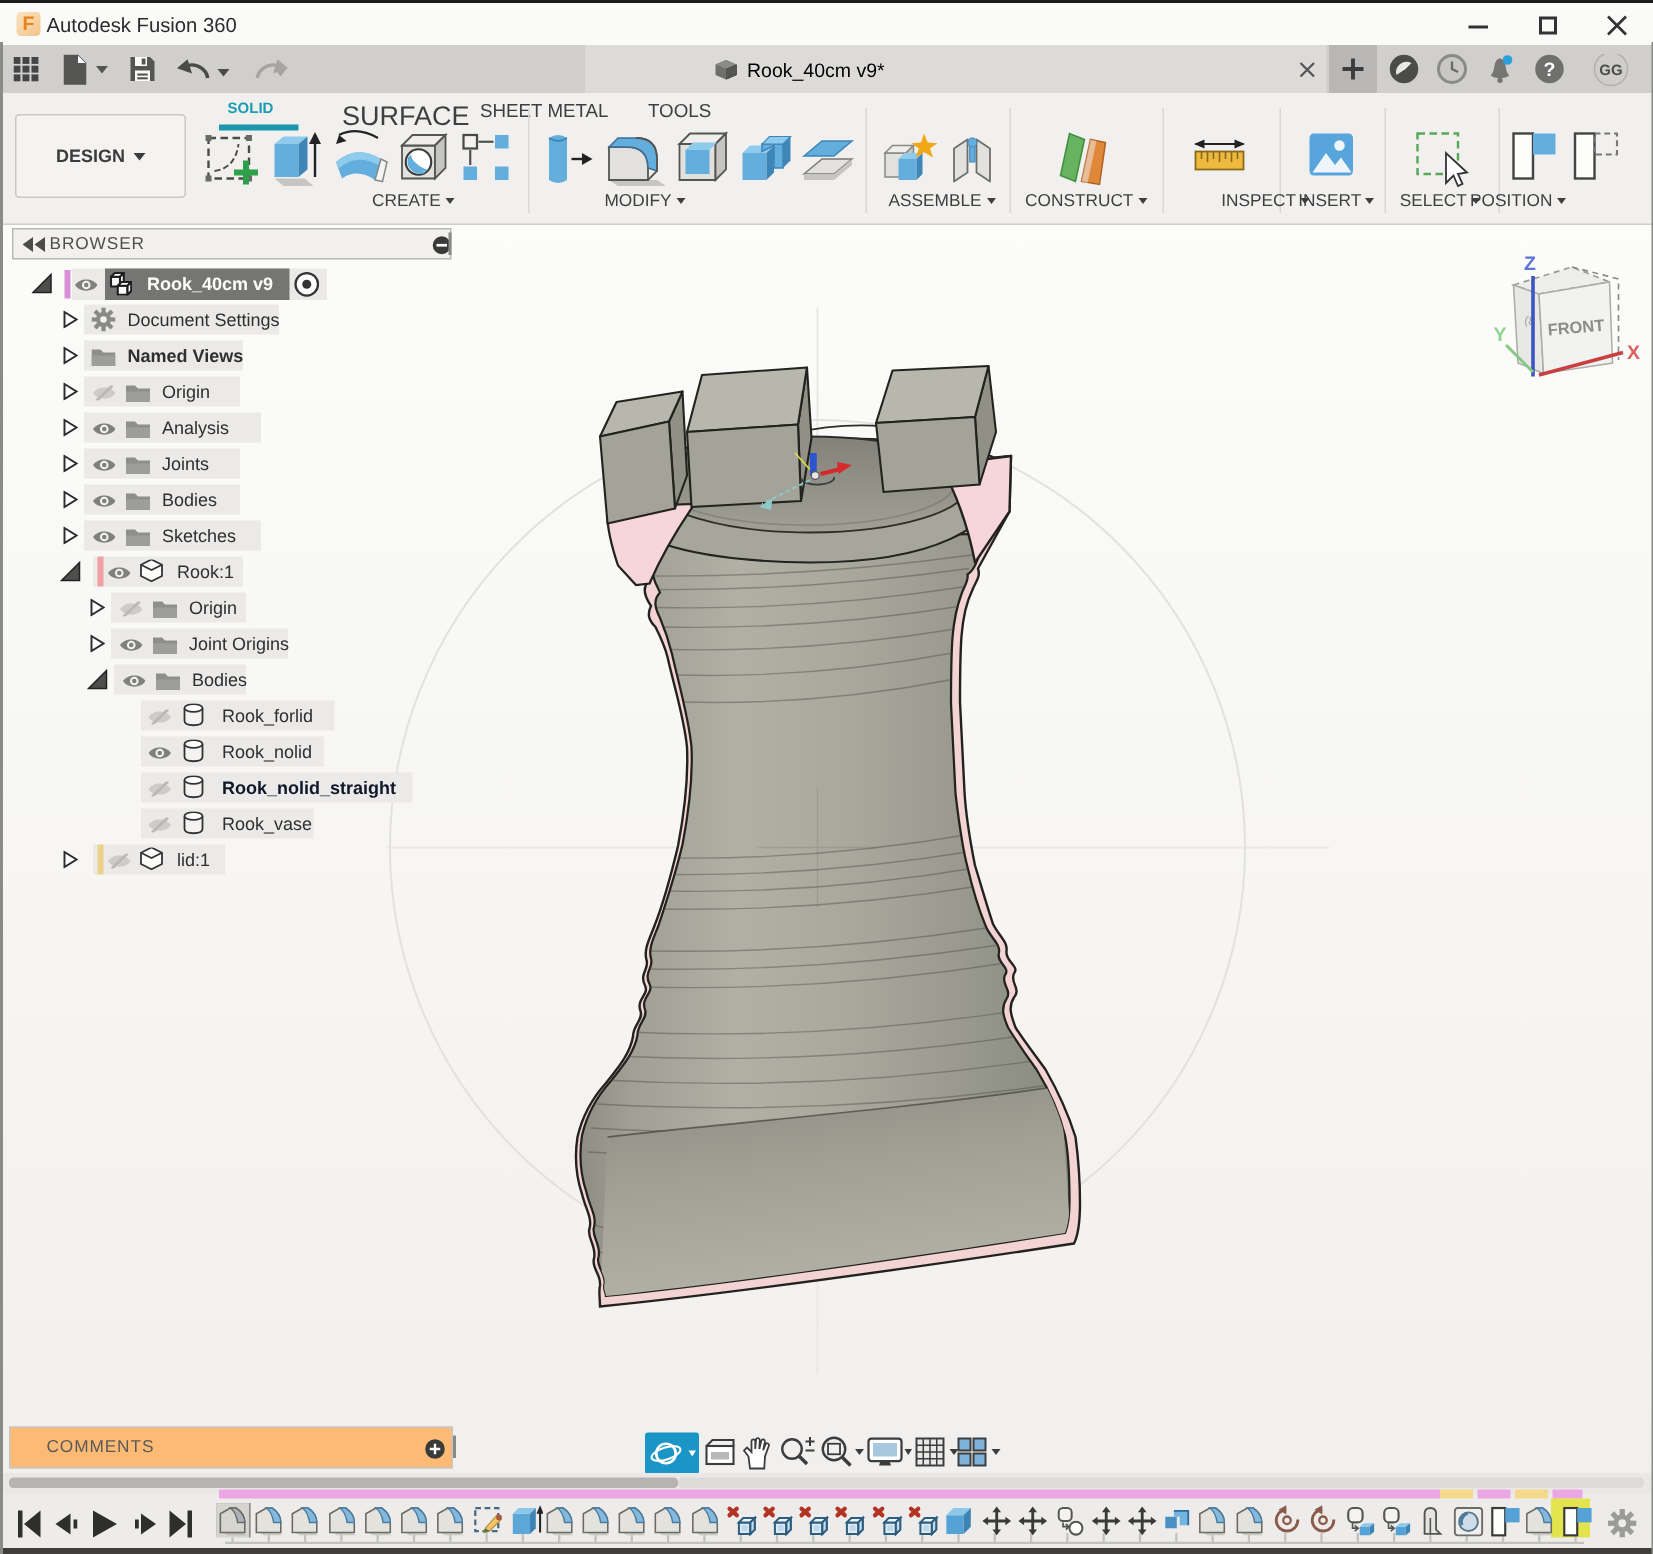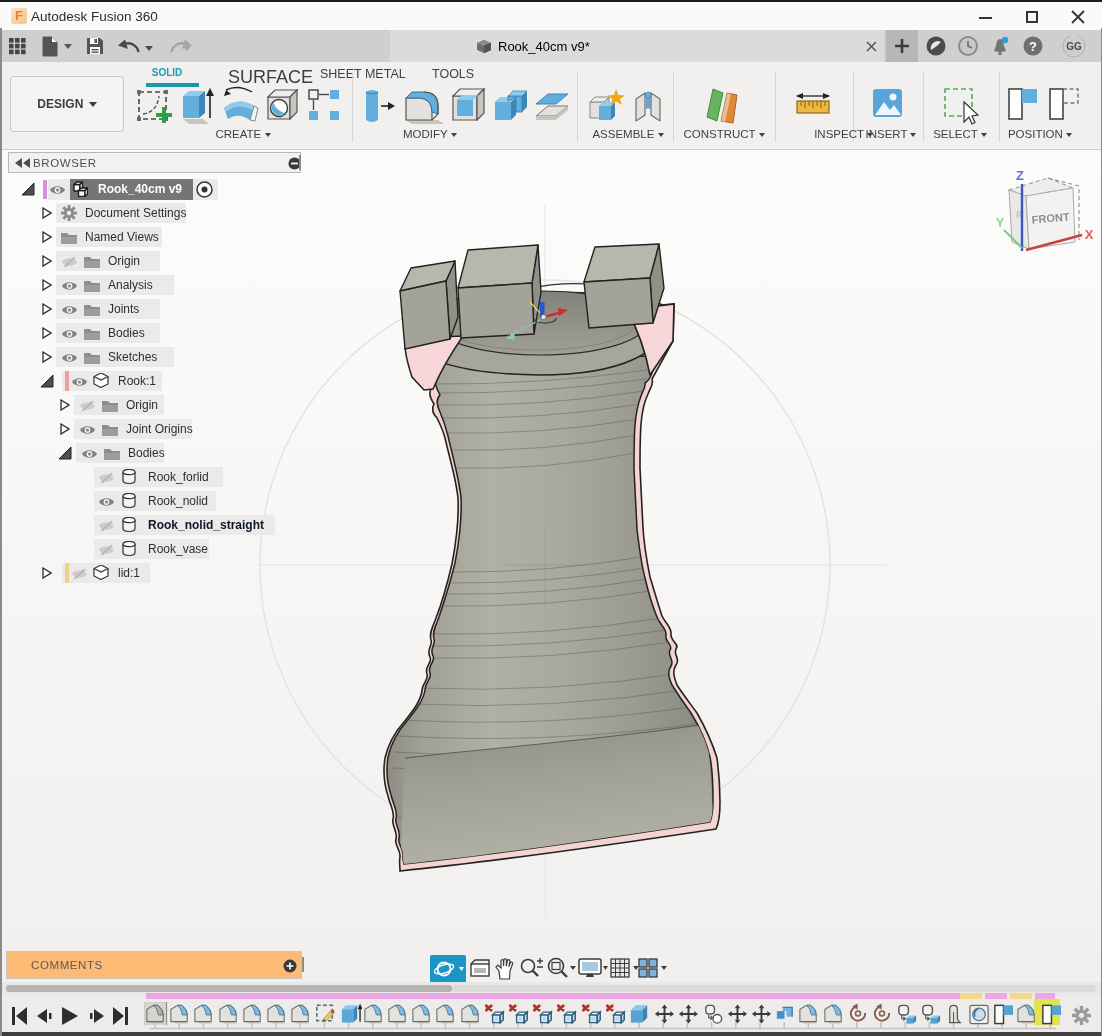--- a/index.html
+++ b/index.html
@@ -164,28 +164,28 @@
     <div class="abs" style="left:228px;top:5px;font-size:18px;color:#3f3f3f">SURFACE</div>
     <div class="abs" style="left:320px;top:5px;font-size:12.5px;color:#3f3f3f">SHEET METAL</div>
     <div class="abs" style="left:432px;top:5px;font-size:12.5px;color:#3f3f3f">TOOLS</div>
     <div class="abs" style="left:352px;top:10px;width:1px;height:70px;background:#d8d7d5"></div>
     <div class="abs" style="left:577px;top:10px;width:1px;height:70px;background:#d8d7d5"></div>
     <div class="abs" style="left:673px;top:10px;width:1px;height:70px;background:#d8d7d5"></div>
     <div class="abs" style="left:775px;top:10px;width:1px;height:70px;background:#d8d7d5"></div>
     <div class="abs" style="left:853px;top:10px;width:1px;height:70px;background:#d8d7d5"></div>
     <div class="abs" style="left:923px;top:10px;width:1px;height:70px;background:#d8d7d5"></div>
     <div class="abs" style="left:999px;top:10px;width:1px;height:70px;background:#d8d7d5"></div>
-    <div class="abs" style="left:183px;top:66px;width:120px;text-align:center;font-size:11.5px;color:#3f3f3f">CREATE <span style="display:inline-block;width:0;height:0;border-left:3.5px solid transparent;border-right:3.5px solid transparent;border-top:4.5px solid #3f3f3f;vertical-align:middle"></span></div>
+    <div class="abs" style="left:183px;top:66px;width:120px;text-align:right;font-size:11.5px;color:#3f3f3f">CREATE <span style="display:inline-block;width:0;height:0;border-left:3.5px solid transparent;border-right:3.5px solid transparent;border-top:4.5px solid #3f3f3f;vertical-align:middle"></span></div>
     <div class="abs" style="left:403px;top:66px;width:120px;font-size:11.5px;color:#3f3f3f">MODIFY <span style="display:inline-block;width:0;height:0;border-left:3.5px solid transparent;border-right:3.5px solid transparent;border-top:4.5px solid #3f3f3f;vertical-align:middle"></span></div>
     <div class="abs" style="left:568px;top:66px;width:120px;text-align:center;font-size:11.5px;color:#3f3f3f">ASSEMBLE <span style="display:inline-block;width:0;height:0;border-left:3.5px solid transparent;border-right:3.5px solid transparent;border-top:4.5px solid #3f3f3f;vertical-align:middle"></span></div>
     <div class="abs" style="left:664px;top:66px;width:120px;text-align:center;font-size:11.5px;color:#3f3f3f">CONSTRUCT <span style="display:inline-block;width:0;height:0;border-left:3.5px solid transparent;border-right:3.5px solid transparent;border-top:4.5px solid #3f3f3f;vertical-align:middle"></span></div>
     <div class="abs" style="left:753px;top:66px;width:120px;text-align:right;font-size:11.5px;color:#3f3f3f">INSPECT <span style="display:inline-block;width:0;height:0;border-left:3.5px solid transparent;border-right:3.5px solid transparent;border-top:4.5px solid #3f3f3f;vertical-align:middle"></span></div>
     <div class="abs" style="left:831px;top:66px;width:120px;text-align:center;font-size:11.5px;color:#3f3f3f">INSERT <span style="display:inline-block;width:0;height:0;border-left:3.5px solid transparent;border-right:3.5px solid transparent;border-top:4.5px solid #3f3f3f;vertical-align:middle"></span></div>
     <div class="abs" style="left:900px;top:66px;width:120px;text-align:center;font-size:11.5px;color:#3f3f3f">SELECT <span style="display:inline-block;width:0;height:0;border-left:3.5px solid transparent;border-right:3.5px solid transparent;border-top:4.5px solid #3f3f3f;vertical-align:middle"></span></div>
-    <div class="abs" style="left:980px;top:66px;width:120px;text-align:center;font-size:11.5px;color:#3f3f3f">POSITION <span style="display:inline-block;width:0;height:0;border-left:3.5px solid transparent;border-right:3.5px solid transparent;border-top:4.5px solid #3f3f3f;vertical-align:middle"></span></div>
+    <div class="abs" style="left:980px;top:66px;width:120px;font-size:11.5px;color:#3f3f3f">POSITION <span style="display:inline-block;width:0;height:0;border-left:3.5px solid transparent;border-right:3.5px solid transparent;border-top:4.5px solid #3f3f3f;vertical-align:middle"></span></div>
     <svg class="abs" style="left:0;top:0" width="1102" height="88" viewBox="0 0 1102 88">
       <g transform="translate(137,28)">
 <rect x="2" y="2" width="27" height="27" fill="none" stroke="#4a4a48" stroke-width="1.6" stroke-dasharray="5,3"></rect>
 <rect x="0" y="0" width="4" height="4" fill="#6a6a68"></rect>
         <rect x="27" y="0" width="4" height="4" fill="#6a6a68"></rect>
 <rect x="0" y="27" width="4" height="4" fill="#6a6a68"></rect>
         <rect x="27" y="27" width="4" height="4" fill="#6a6a68"></rect>
 <path d="M6,24 Q20,22 22,6" fill="none" stroke="#4a4a48" stroke-width="1.3" stroke-dasharray="4,2"></path>
 <path d="M19,23 L25,23 L25,17 L29,17 L29,23 L35,23 L35,27 L29,27 L29,33 L25,33 L25,27 L19,27 Z" fill="#2fa04a"></path>
 </g>
@@ -398,21 +398,21 @@
     <use href="#gearIc"></use>
   </svg>
 <div class="abs" style="left:85px;top:206px;font-size:12px;color:#2f2f2f;font-weight:normal;white-space:nowrap">Document Settings</div>
 <svg class="abs" style="left:42px;top:231px" width="10" height="12">
     <use href="#triClosed"></use>
   </svg>
 <div class="abs" style="left:56px;top:227px;width:106px;height:20px;background:#ebeae8"></div>
 <svg class="abs" style="left:61px;top:231px" width="16" height="13">
     <use href="#folder"></use>
   </svg>
-<div class="abs" style="left:85px;top:230px;font-size:12px;color:#2f2f2f;font-weight:normal;white-space:nowrap">Named Views</div>
+<div class="abs" style="left:85px;top:230px;font-size:12px;color:#2f2f2f;font-weight:bold;white-space:nowrap">Named Views</div>
 <svg class="abs" style="left:42px;top:255px" width="10" height="12">
     <use href="#triClosed"></use>
   </svg>
 <div class="abs" style="left:56px;top:251px;width:104px;height:20px;background:#ebeae8"></div>
 <svg class="abs" style="left:62px;top:257px" width="15" height="10">
     <use href="#eyeOff"></use>
   </svg>
 <svg class="abs" style="left:84px;top:255px" width="16" height="13">
     <use href="#folder"></use>
   </svg>

